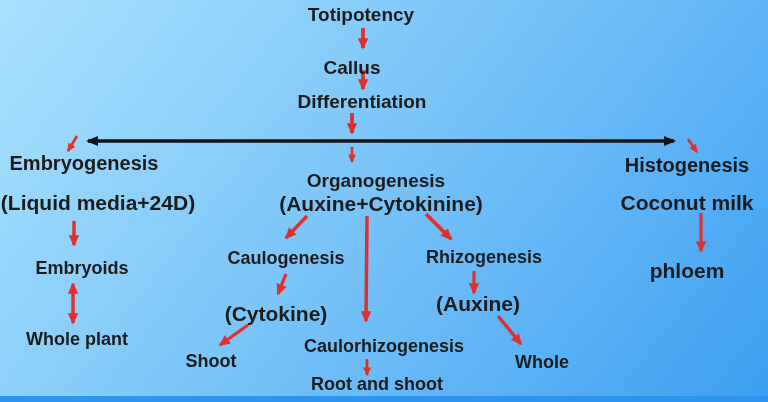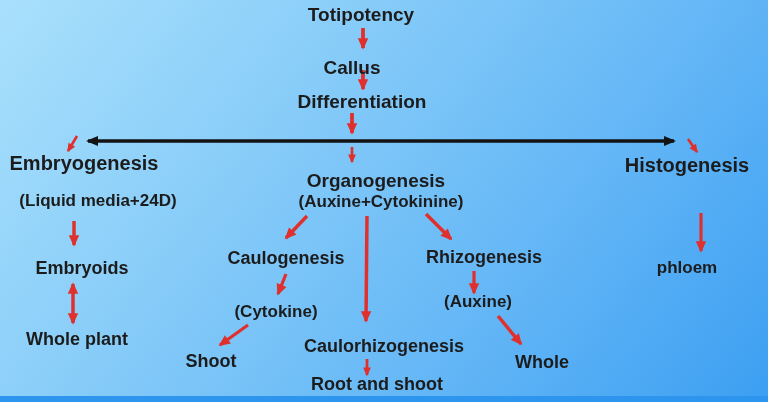--- a/index.html
+++ b/index.html
@@ -16,21 +16,21 @@
     transform:translateX(-50%);
     font-weight:bold;
     color:#1c1c1c;
     white-space:nowrap;
     text-align:center;
     line-height:1.15;
   }
   .fs20{font-size:20px;}
   .fs19{font-size:19px;}
   .fs18{font-size:18px;}
-  .fs17{font-size:17px;}
+  .fs17{font-size:21px;}
   .two-line{white-space:normal;width:120px;line-height:1.35;}
   #bottom-strip{
     position:absolute;left:0;bottom:0;width:768px;height:6px;
     background:#2d95ee;
   }
 </style>
 </head>
 <body>
 
 <div id="canvas">
@@ -91,18 +91,19 @@
   <div class="node fs18" style="left:211px;top:351px">Shoot</div>
 
   <div class="node fs18" style="left:384px;top:336px">Caulorhizogenesis</div>
   <div class="node fs18" style="left:377px;top:374px">Root and shoot</div>
 
   <div class="node fs18" style="left:484px;top:247px">Rhizogenesis</div>
   <div class="node fs17" style="left:478px;top:292px">(Auxine)</div>
   <div class="node fs18" style="left:542px;top:352px">Whole</div>
 
   <div class="node fs20" style="left:687px;top:154px">Histogenesis</div>
+  <div class="node fs17" style="left:687px;top:191px">Coconut milk</div>
   <div class="node fs17 two-line" style="left:687px;top:257px">
     <div>phloem</div>
   </div>
 
   <div id="bottom-strip"></div>
 </div>
 
 </body></html>

